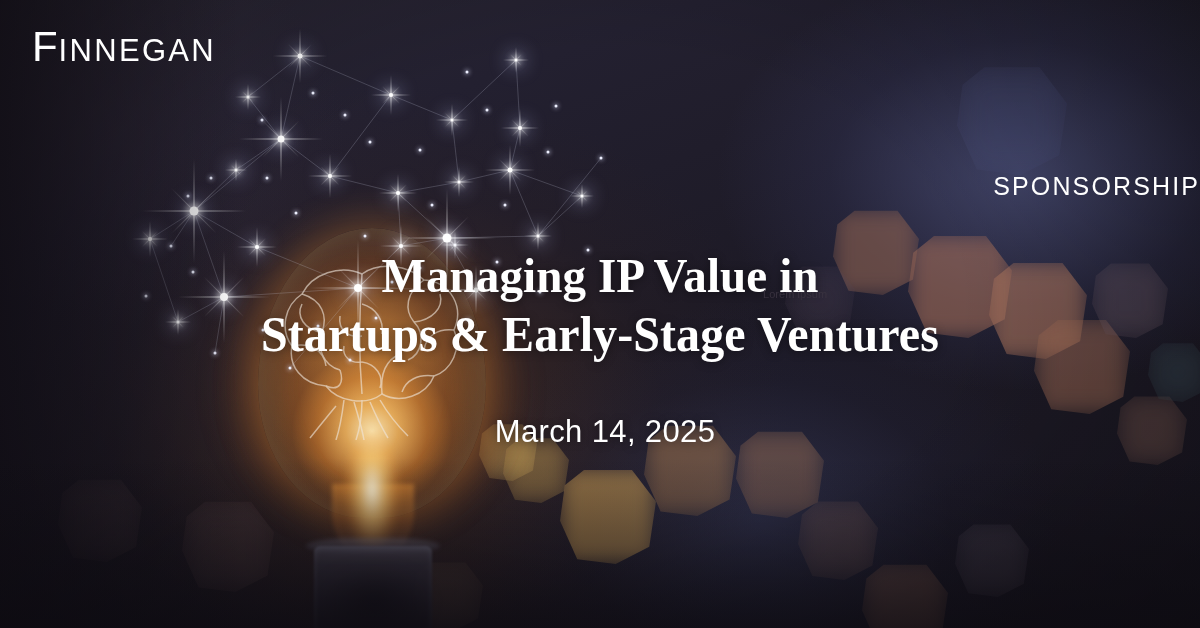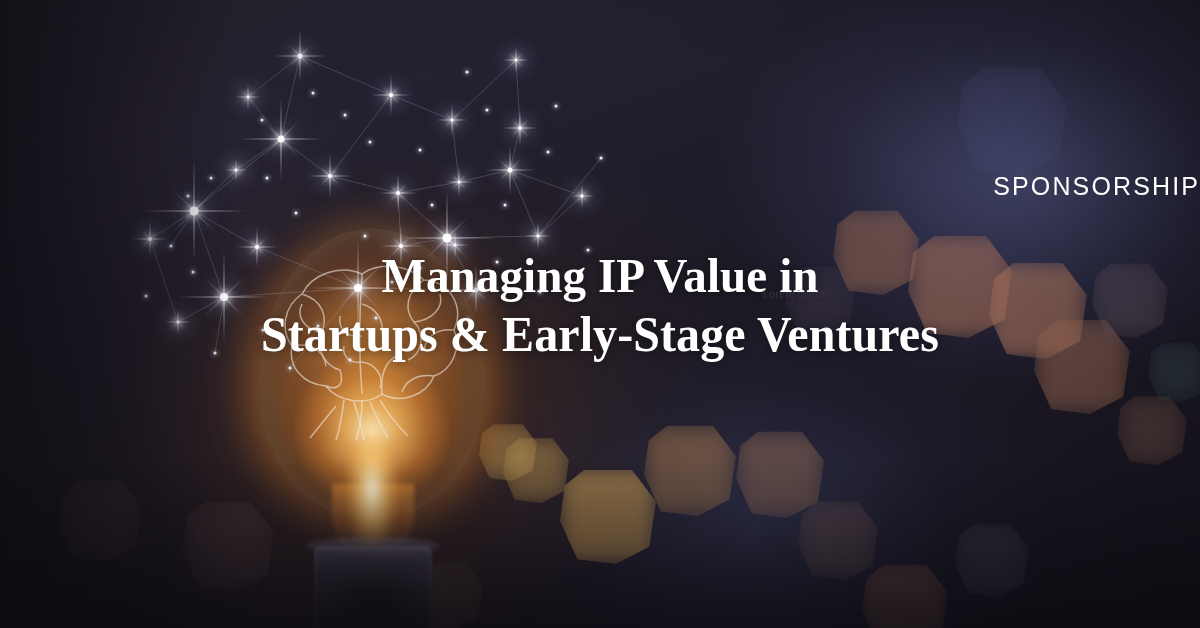--- a/index.html
+++ b/index.html
@@ -521,27 +521,33 @@
         <div class="ray-d2" style="width: 13.64px;"></div>
       </div>
     </div>
 
   <div class="bg-vignette"></div>
   <div class="bg-darken-left"></div>
   <div class="bg-darken-bottom"></div>
 
   <div class="content">
 
+    <div class="logo">
+      <span class="cap">F</span><span class="rest">INNEGAN</span>
+    </div>
 
     <div class="eyebrow">
       <span class="eyebrow-inner">SPONSORSHIP</span>
     </div>
 
     <div class="title">
       <div class="l1">Managing IP Value in</div>
       <div class="l2">Startups &amp; Early-Stage Ventures</div>
     </div>
 
     <div class="watermark">Lorem ipsum</div>
 
+    <div class="date">
+      <span class="date-inner">March 14, 2025</span>
+    </div>
 
   </div>
 </div>
 
 </body></html>

